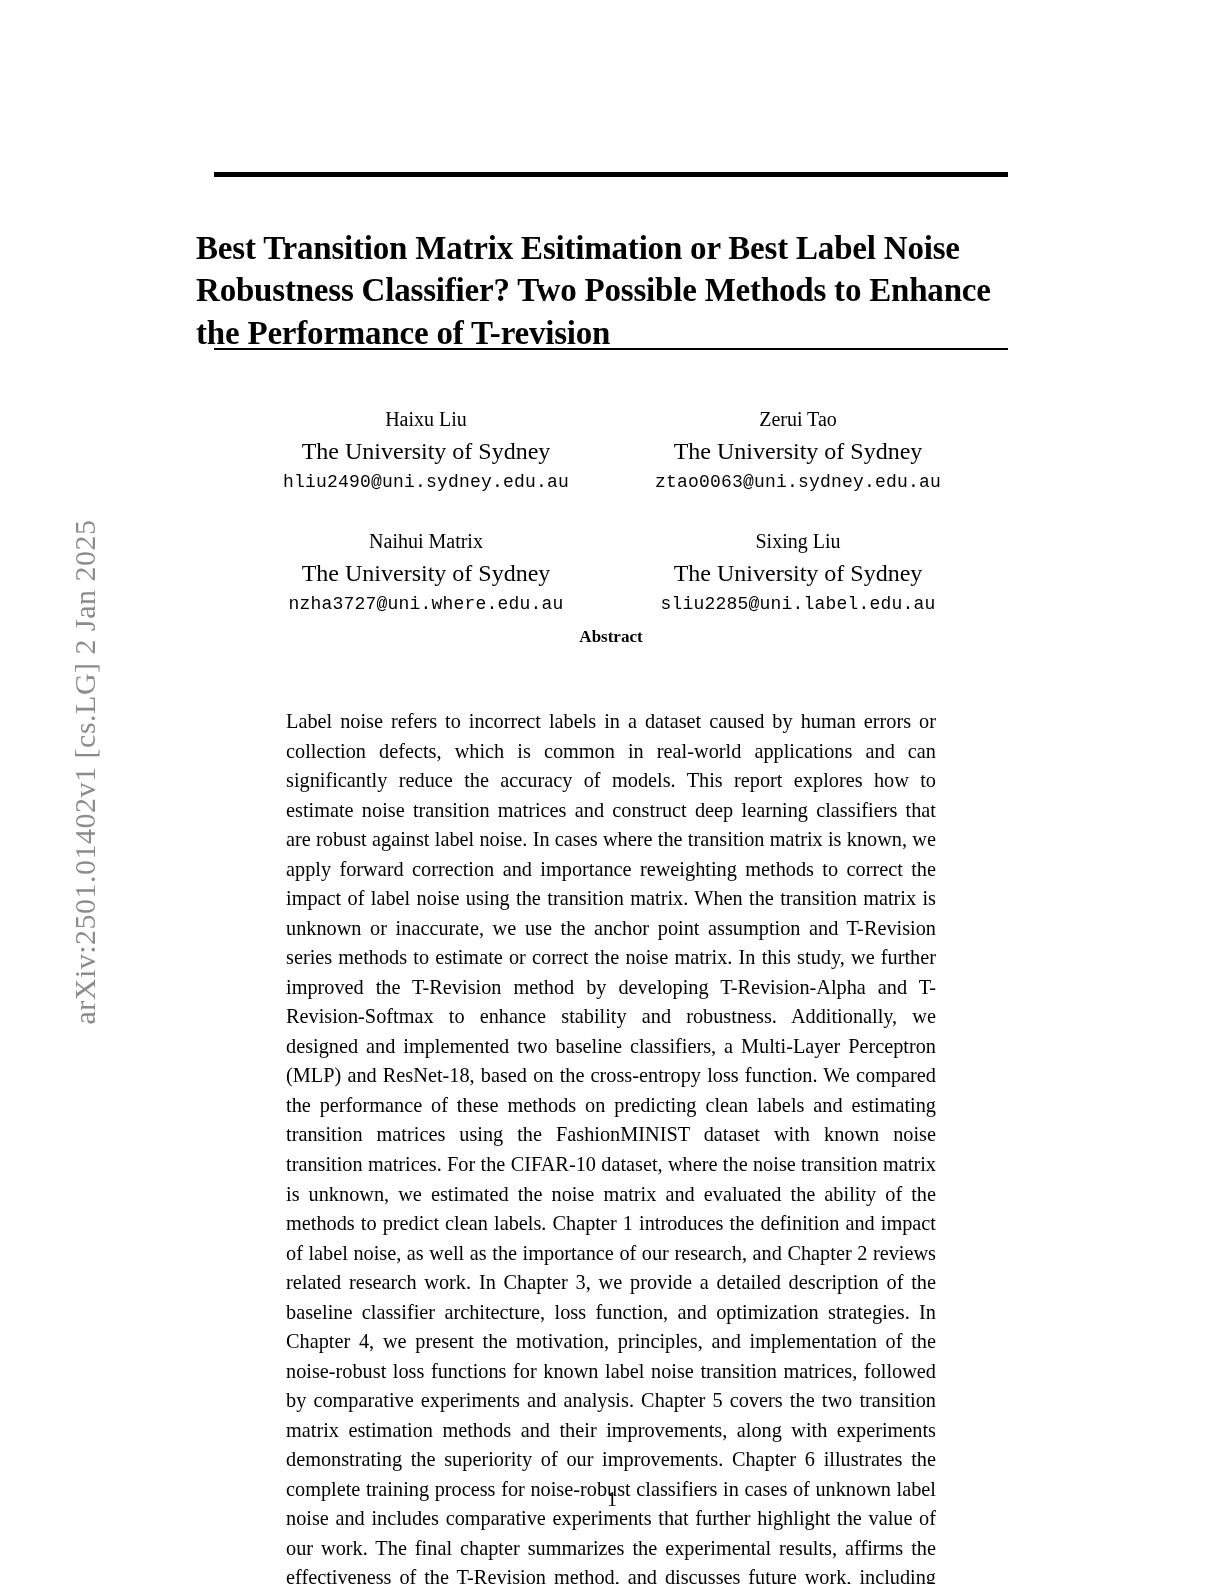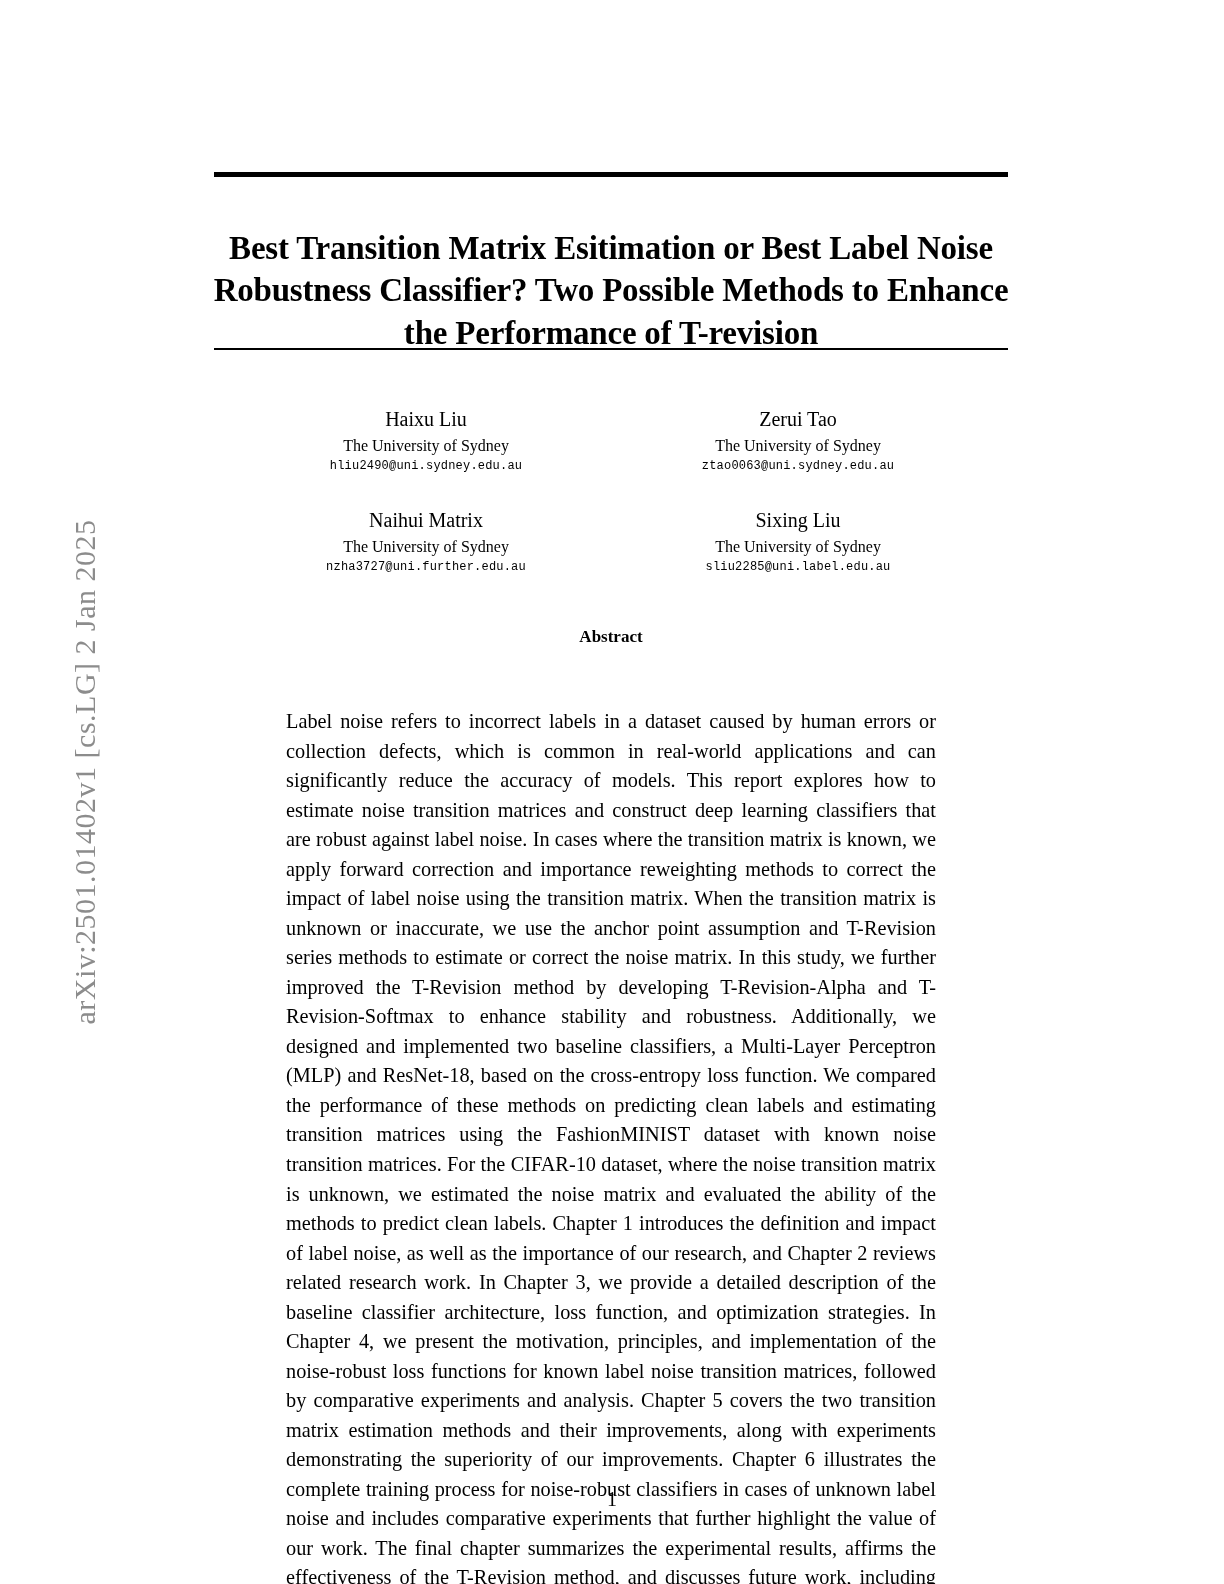--- a/index.html
+++ b/index.html
@@ -48,21 +48,20 @@
     top: 348px;
     width: 794px;
     height: 2px;
     background: #000000;
   }
   .title {
     position: absolute;
     left: 196px;
     top: 205px;
     width: 830px;
-    text-align: center;
     font-size: 33px;
     font-weight: bold;
     line-height: 1.28;
     letter-spacing: -0.2px;
   }
 
   
   .authors {
     position: absolute;
     left: 240px;
@@ -76,26 +75,26 @@
     box-sizing: border-box;
     text-align: center;
     margin-bottom: 30px;
   }
   .author-name {
     font-size: 20px;
     font-weight: normal;
     line-height: 1.5;
   }
   .author-affil {
-    font-size: 16px;
+    font-size: 24px;
     line-height: 1.45;
   }
   .author-email {
     font-family: "Liberation Mono", "DejaVu Sans Mono", monospace;
-    font-size: 12px;
+    font-size: 18px;
     line-height: 1.5;
     letter-spacing: 0.2px;
   }
 
   
   .abstract-heading {
     position: absolute;
     left: 286px;
     top: 627px;
     width: 650px;
@@ -148,21 +147,21 @@
 
     <div class="author">
       <div class="author-name">Zerui Tao</div>
       <div class="author-affil">The University of Sydney</div>
       <div class="author-email">ztao0063@uni.sydney.edu.au</div>
     </div>
 
     <div class="author">
       <div class="author-name">Naihui Matrix</div>
       <div class="author-affil">The University of Sydney</div>
-      <div class="author-email">nzha3727@uni.further.edu.au</div>
+      <div class="author-email">nzha3727@uni.where.edu.au</div>
     </div>
 
     <div class="author">
       <div class="author-name">Sixing Liu</div>
       <div class="author-affil">The University of Sydney</div>
       <div class="author-email">sliu2285@uni.label.edu.au</div>
     </div>
 
   </div>
 

